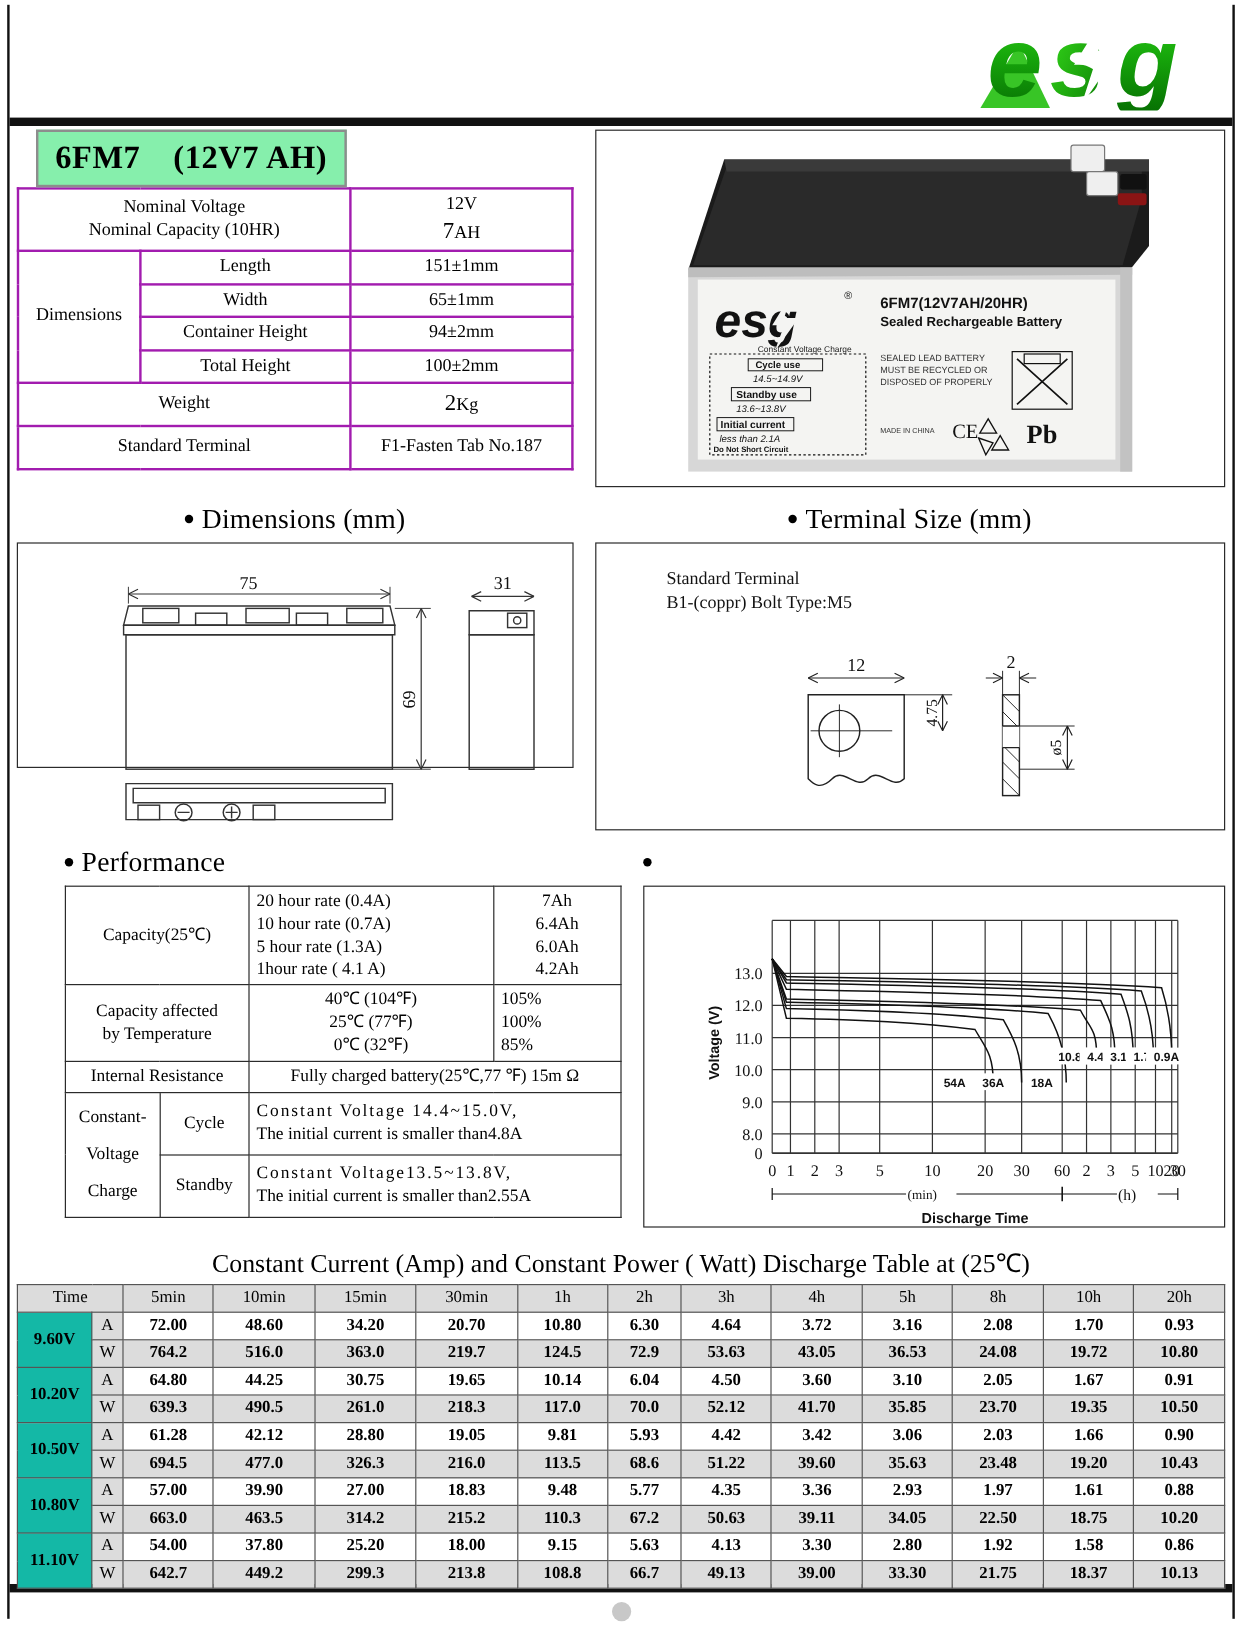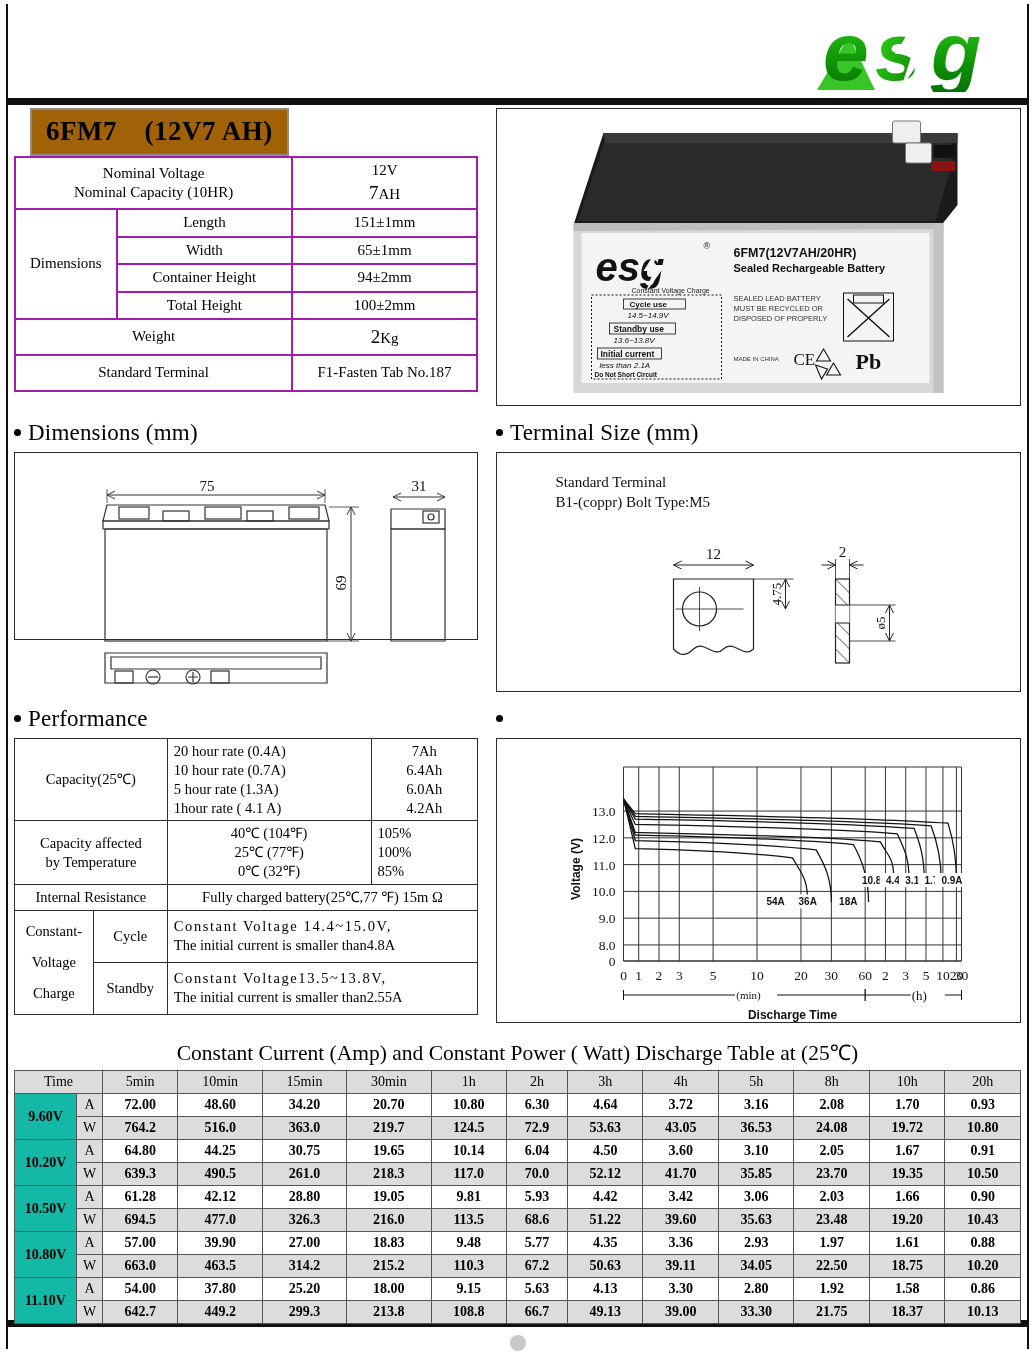--- a/index.html
+++ b/index.html
@@ -59,21 +59,21 @@
   .sec-head .bullet {
     display: inline-block;
     width: 7px; height: 7px; border-radius: 50%;
     background: #000; vertical-align: middle;
     margin-right: 7px; margin-bottom: 4px;
   }
 
   
   .title-plate {
     display: inline-block;
-    background: #a16207;
+    background: #86efac;
     border: 2px solid #8d8d8d;
     padding: 3px 14px 5px 14px;
     margin-left: 16px;
   }
   .title-plate span {
     font-size: 27px; font-weight: bold; letter-spacing: .5px;
     white-space: nowrap;
   }
 
   
@@ -284,21 +284,21 @@
           <text x="76" y="234" font-family="Liberation Sans, sans-serif" font-size="8" font-style="italic" fill="#111">13.6~13.8V</text>
           <rect x="60" y="239" width="64" height="11" fill="none" stroke="#111" stroke-width=".8"></rect>
           <text x="63" y="248" font-family="Liberation Sans, sans-serif" font-size="8.5" font-weight="bold" fill="#111">Initial current</text>
           <text x="62" y="259" font-family="Liberation Sans, sans-serif" font-size="8" font-style="italic" fill="#111">less than 2.1A</text>
           <text x="57" y="268" font-family="Liberation Sans, sans-serif" font-size="6.5" font-weight="bold" fill="#111">Do Not Short Circuit</text>
         </svg>
       </div>
     </div>
   </div>
 
-  <div class="row2" style="margin-top:14px; align-items:flex-start;">
+  <div class="row2" style="margin-top:14px; align-items:flex-start;text-align:center;">
     <div class="col-l">
       <div class="sec-head">
         <span class="bullet"></span><span>Dimensions (mm)</span>
       </div>
       <div class="panel" style="height:188px;">
         <svg width="100%" height="238" viewBox="0 0 462 238">
           <g stroke="#333" fill="none" stroke-width="1.2">
 
             <path d="M92,52 L310,52 L314,68 L88,68 Z"></path>
             <path d="M88,68 L314,68 L314,76 L88,76 Z"></path>
@@ -377,21 +377,21 @@
           </g>
           <text x="176" y="106" text-anchor="middle" font-family="Liberation Serif, serif" font-size="15" fill="#111">12</text>
           <text x="305" y="104" text-anchor="middle" font-family="Liberation Serif, serif" font-size="15" fill="#111">2</text>
           <text x="0" y="0" font-family="Liberation Serif, serif" font-size="13" fill="#111" transform="translate(243,141) rotate(-90)" text-anchor="middle">4.75</text>
           <text x="0" y="0" font-family="Liberation Serif, serif" font-size="13" fill="#111" transform="translate(347,170) rotate(-90)" text-anchor="middle">ø5</text>
         </svg>
       </div>
     </div>
   </div>
 
-  <div class="row2" style="margin-top:14px; align-items:flex-start;">
+  <div class="row2" style="margin-top:14px; align-items:flex-start;margin-left:40px;">
     <div class="col-l">
       <div class="sec-head">
         <span class="bullet"></span><span>Performance</span>
       </div>
       <table class="perf">
         <tbody>
             <tr>
           <td colspan="2" class="perf-c" style="width:33%;">Capacity(25℃)</td>
           <td style="width:44%;">
             <div>20 hour rate (0.4A)</div>

